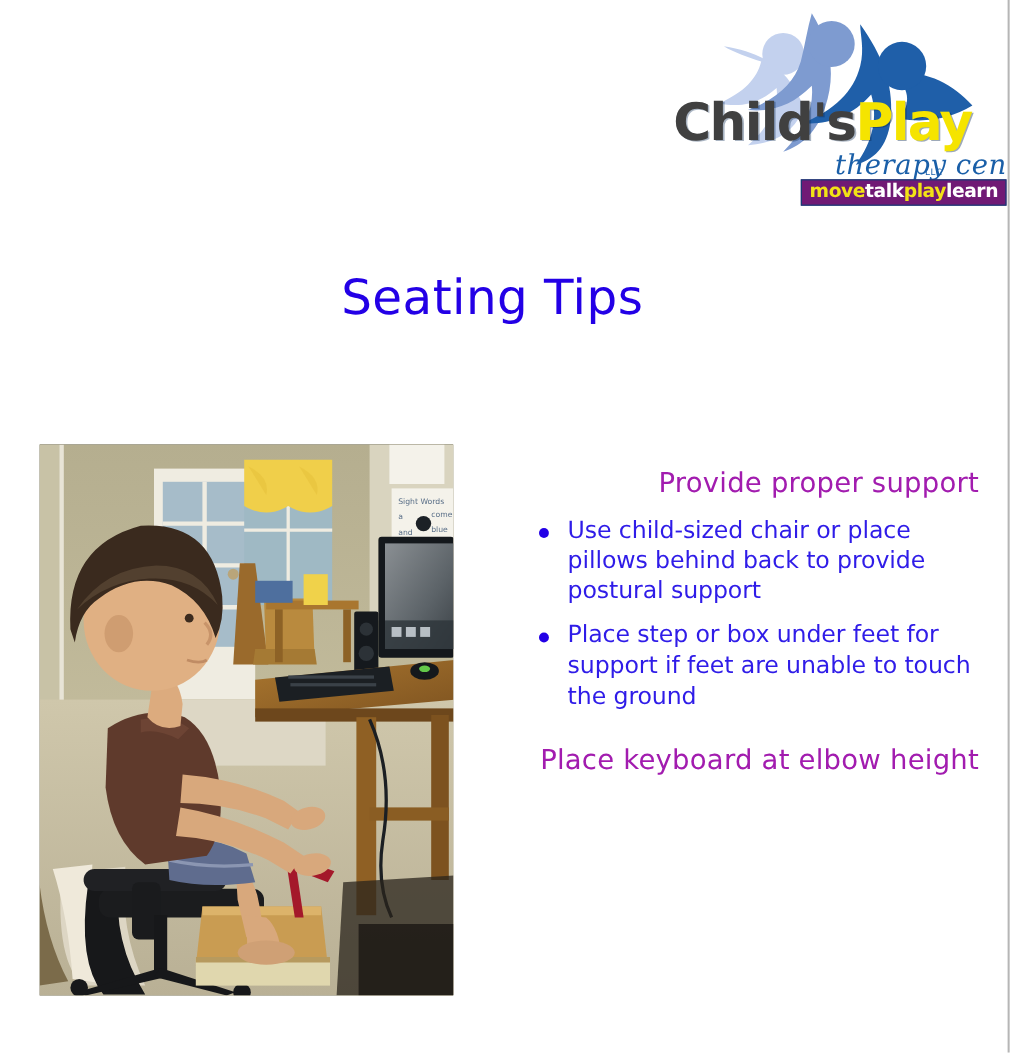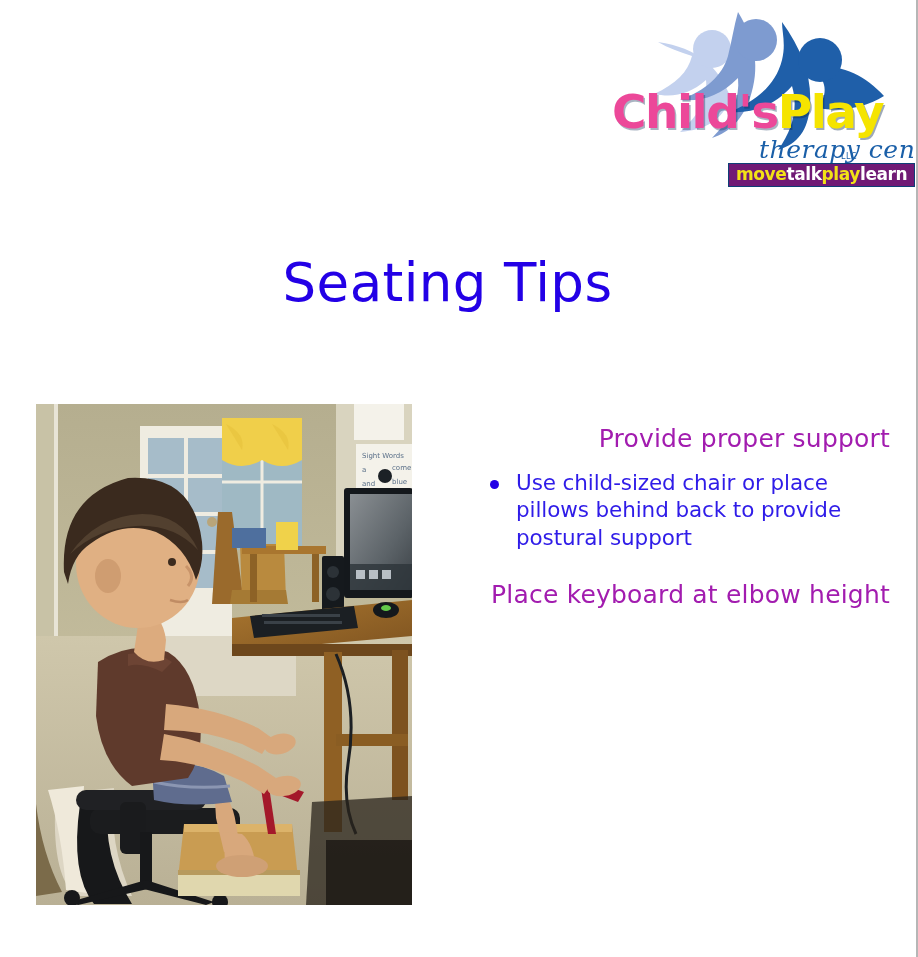--- a/index.html
+++ b/index.html
@@ -43,21 +43,21 @@
     width: 290px;
     height: 60px;
     font-family: "DejaVu Sans", sans-serif;
     font-weight: bold;
     font-size: 47px;
     letter-spacing: -1.5px;
     line-height: 1;
     white-space: nowrap;
   }
   .wm-child {
-    color: #ec4899;
+    color: #404040;
     text-shadow: 1.5px 1.5px 0 rgba(10,40,80,0.35);
     text-align: right;
   }
   .wm-play {
     color: #f5e400;
     text-shadow: 1.5px 1.5px 0 rgba(10,40,80,0.40);
   }
   #logo-tagline {
     position: absolute;
     left: 128px;
@@ -97,21 +97,21 @@
   .bn-w { color: #ffffff; }
 
   
   #title {
     position: absolute;
     left: 0;
     top: 216px;
     width: 895px;
     text-align: center;
     font-family: "DejaVu Sans", sans-serif;
-    font-size: 53px;
+    font-size: 44px;
     font-weight: normal;
     color: #2300e6;
     line-height: 1.18;
     letter-spacing: 0.4px;
   }
   #title .tline { display: block; }
 
   
   #photo {
     position: absolute;
@@ -378,20 +378,24 @@
   </div>
 
   <div id="content">
 
     <h2 class="sec-heading">Provide proper support</h2>
     <ul class="tips">
       <li>
         <span class="bullet-dot"></span>
         <span>Use child-sized chair or place pillows behind back to provide postural support</span>
       </li>
+      <li>
+        <span class="bullet-dot"></span>
+        <span>Place step or box under feet for support if feet are unable to touch the ground</span>
+      </li>
     </ul>
 
     <div class="spacer-1"></div>
 
     <h2 class="sec-heading">Place keyboard at elbow height</h2>
 
     <div class="spacer-2"></div>
 
   </div>
 

